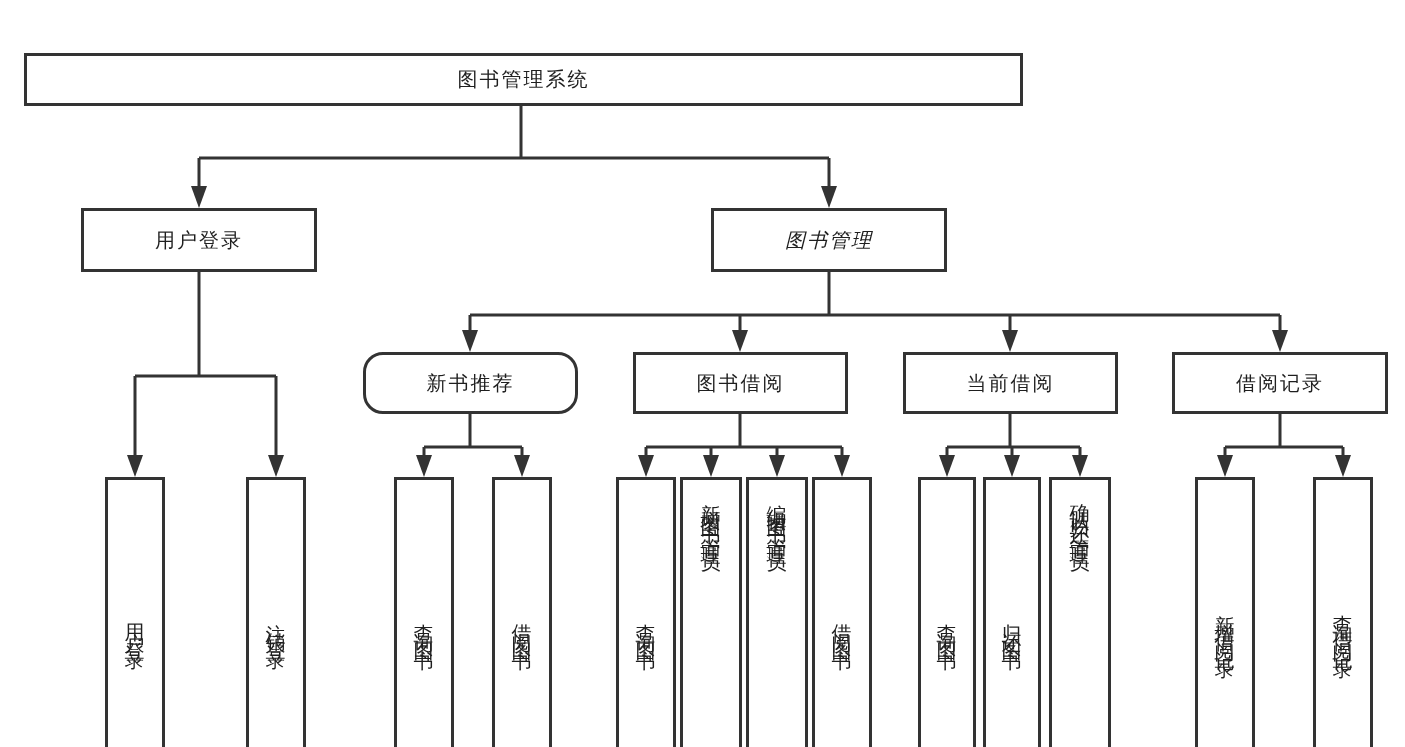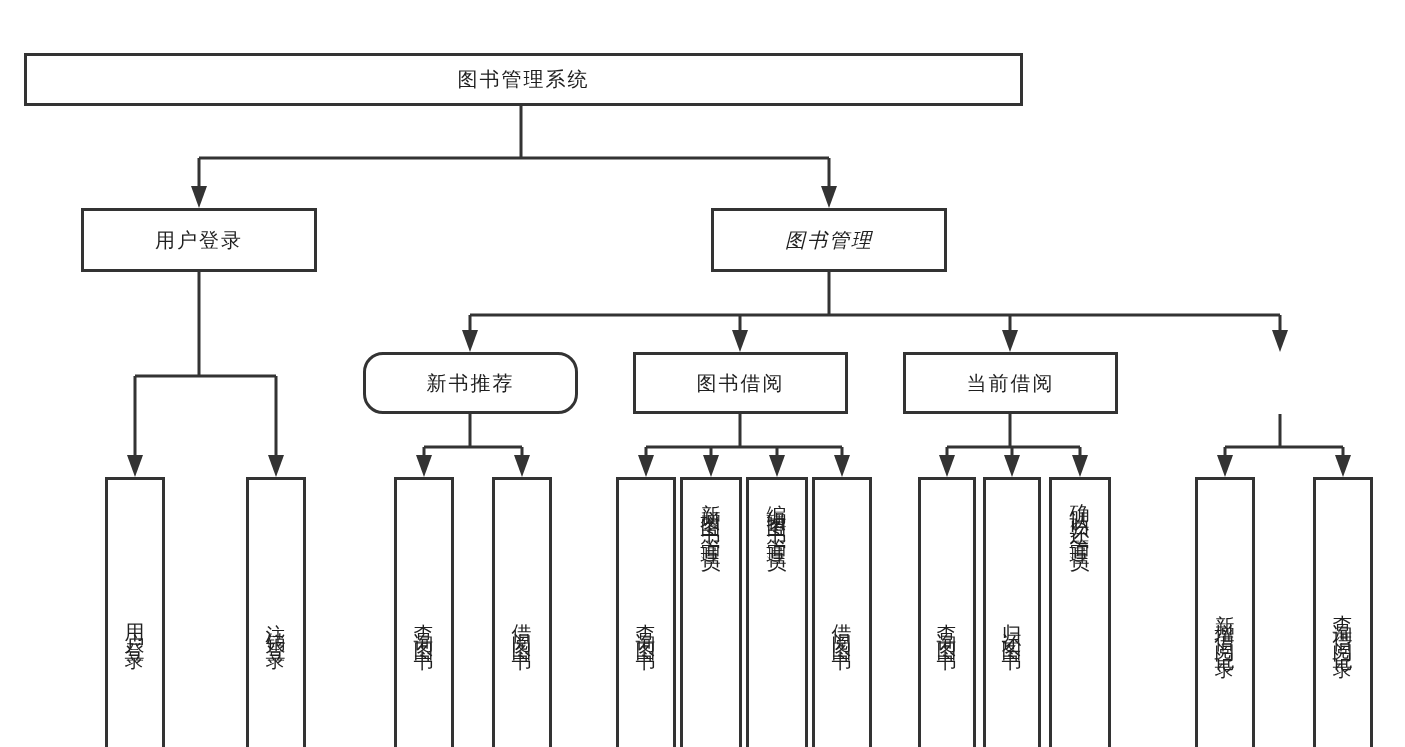--- a/index.html
+++ b/index.html
@@ -96,20 +96,21 @@
   </svg>
 
   <div class="box" style="left:24px;top:13px;width:999px;height:53px;">图书管理系统</div>
 
   <div class="box" style="left:81px;top:168px;width:236px;height:64px;">用户登录</div>
   <div class="box" style="left:711px;top:168px;width:236px;height:64px;font-style:italic;">图书管理</div>
 
   <div class="box" style="left:363px;top:312px;width:215px;height:62px;border-radius:20px;">新书推荐</div>
   <div class="box" style="left:633px;top:312px;width:215px;height:62px;text-align:right;">图书借阅</div>
   <div class="box" style="left:903px;top:312px;width:215px;height:62px;">当前借阅</div>
+  <div class="box" style="left:1172px;top:312px;width:216px;height:62px;">借阅记录</div>
 
   <div class="box leaf" style="left:105px;top:437px;width:60px;height:298px;">用户登录</div>
   <div class="box leaf" style="left:246px;top:437px;width:60px;height:298px;">注销登录</div>
 
   <div class="box leaf" style="left:394px;top:437px;width:60px;height:298px;">查询图书</div>
   <div class="box leaf" style="left:492px;top:437px;width:60px;height:298px;">借阅图书</div>
 
   <div class="box leaf" style="left:616px;top:437px;width:60px;height:298px;">查询图书</div>
   <div class="box leaf tall" style="left:680px;top:437px;width:62px;height:298px;">新增图书（管理员）</div>
   <div class="box leaf tall" style="left:746px;top:437px;width:62px;height:298px;">编辑图书（管理员）</div>

